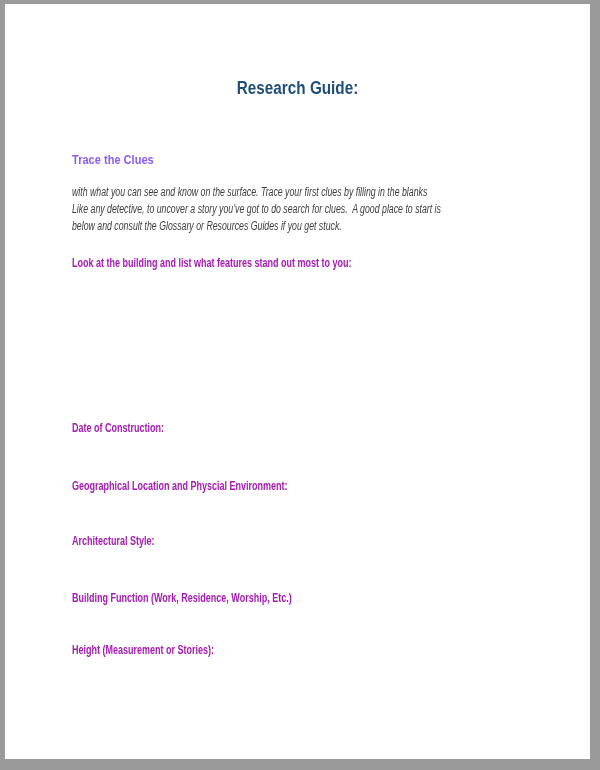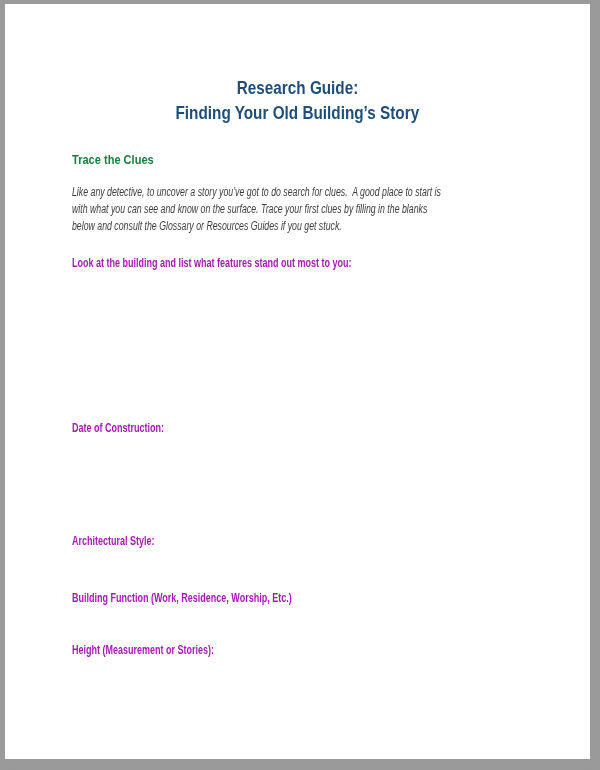--- a/index.html
+++ b/index.html
@@ -47,21 +47,21 @@
     line-height: 25px;
   }
   .title-line .sq {
     transform: scaleX(0.85);
     transform-origin: 50% 50%;
   }
   .section-heading {
     position: absolute;
     top: 148px;
     left: 67px;
-    color: #15803d;
+    color: #8b5cf6;
     font-weight: bold;
     font-size: 13px;
     line-height: 16px;
   }
   .section-heading .sq { transform: scaleX(0.85); }
   .intro {
     position: absolute;
     top: 180px;
     left: 67px;
     color: #3D3D3D;
@@ -86,50 +86,50 @@
 </head>
 <body>
 
 <div class="canvas">
   <div class="page">
 
     <div class="title-block">
       <div class="title-line">
         <span class="sq">Research Guide:</span>
       </div>
-      <div class="title-line">
-        <span class="sq">Finding Your Old Building’s Story</span>
-      </div>
     </div>
 
     <div class="section-heading">
       <span class="sq">Trace the Clues</span>
     </div>
 
     <div class="intro">
       <div class="line">
-        <span class="sq">Like any detective, to uncover a story you’ve got to do search for clues.  A good place to start is</span>
+        <span class="sq">with what you can see and know on the surface. Trace your first clues by filling in the blanks</span>
       </div>
       <div class="line">
-        <span class="sq">with what you can see and know on the surface. Trace your first clues by filling in the blanks</span>
+        <span class="sq">Like any detective, to uncover a story you’ve got to do search for clues.  A good place to start is</span>
       </div>
       <div class="line">
         <span class="sq">below and consult the Glossary or Resources Guides if you get stuck.</span>
       </div>
     </div>
 
     <div class="prompt" style="top:251px">
       <span class="sq">Look at the building and list what features stand out most to you:</span>
     </div>
 
 
     <div class="prompt" style="top:416px">
       <span class="sq">Date of Construction:</span>
     </div>
 
+    <div class="prompt" style="top:474px">
+      <span class="sq">Geographical Location and Physcial Environment:</span>
+    </div>
 
     <div class="prompt" style="top:529px">
       <span class="sq">Architectural Style:</span>
     </div>
 
     <div class="prompt" style="top:638px">
       <span class="sq">Height (Measurement or Stories):</span>
     </div>
 
     <div class="prompt" style="top:586px">

